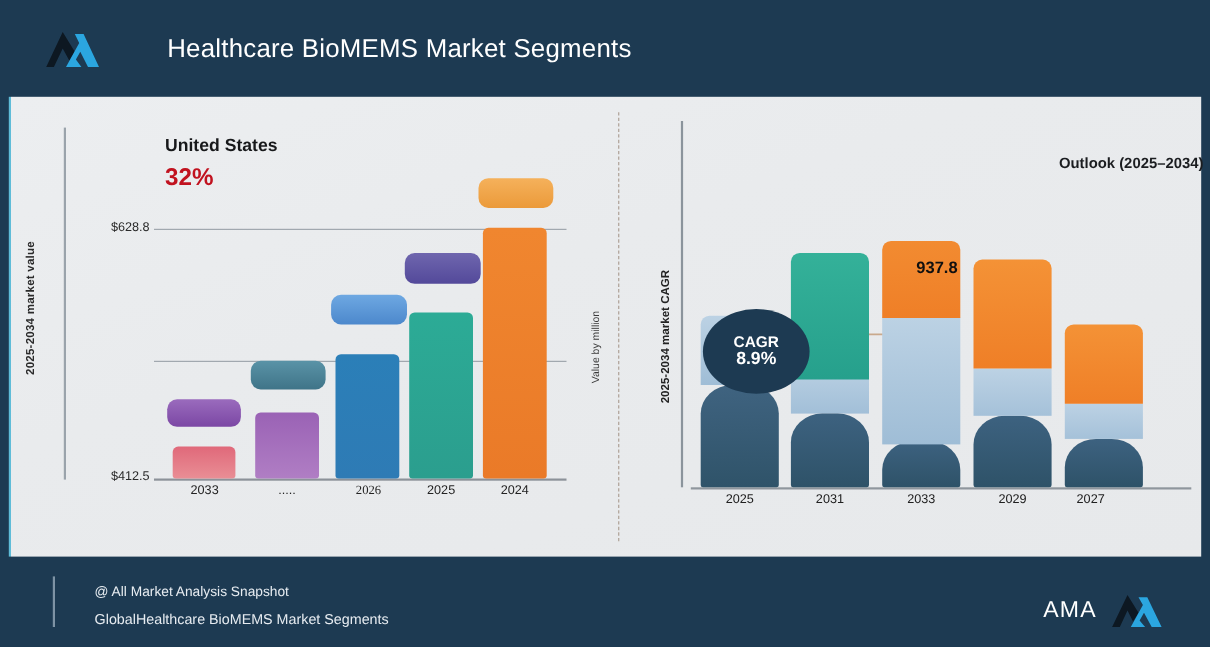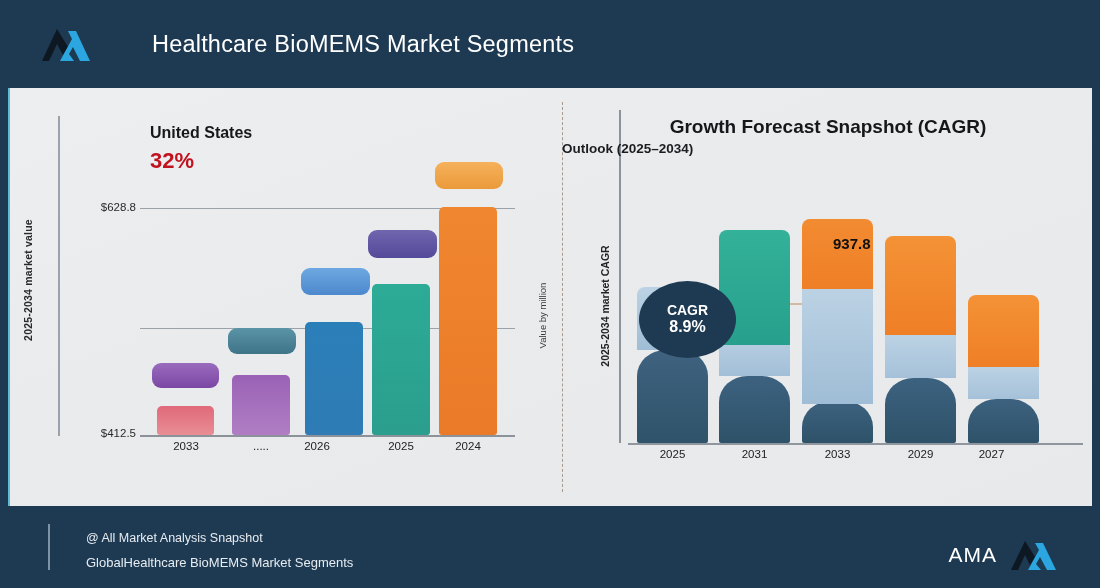--- a/index.html
+++ b/index.html
@@ -167,21 +167,21 @@
     position: absolute;
     top: 28px; left: 0; width: 532px;
     text-align: center;
     font-size: 19px;
     font-weight: 700;
     color: #15171a;
   }
   .r-subtitle {
     position: absolute;
     top: 53px; left: 0; width: 532px;
-    text-align: left;
+    text-align: right;
     font-size: 13.5px;
     font-weight: 700;
     color: #1b1d20;
   }
 
   .rstack { position: absolute; }
   .rseg {
     position: absolute;
     left: 0;
     width: 100%;
@@ -309,34 +309,33 @@
            background:linear-gradient(180deg,#9a62b5,#b07ec4);"></div>
       <div class="lbar" style="left:295px; top:234px; width:58px; height:113px;
            background:linear-gradient(180deg,#2b7fb8,#2e7bb5);"></div>
       <div class="lbar" style="left:362px; top:196px; width:58px; height:151px;
            background:linear-gradient(180deg,#2cab96,#2b9e8e);"></div>
       <div class="lbar" style="left:429px; top:119px; width:58px; height:228px;
            background:linear-gradient(180deg,#f0862f,#ea7a28);"></div>
 
       <div class="lxlabel" style="left:145px; width:62px;">2033</div>
       <div class="lxlabel" style="left:220px; width:62px;">.....</div>
-      <div class="lxlabel" style="left:276px; width:62px;">2026</div>
+      <div class="lxlabel" style="left:294px; width:62px;font-family:Liberation Serif, serif;">2026</div>
       <div class="lxlabel" style="left:360px; width:62px;">2025</div>
       <div class="lxlabel" style="left:427px; width:62px;">2024</div>
 
       <div class="mid-vlabel">Value by million</div>
     </div>
 
     <div class="right-panel">
 
       <div class="r-ylabel">2025-2034 market CAGR</div>
       <div class="r-axis-v"></div>
       <div class="r-axis-h"></div>
 
-      <div class="r-title">Growth Forecast Snapshot (CAGR)</div>
       <div class="r-subtitle">Outlook (2025–2034)</div>
 
       <svg style="position:absolute; left:0; top:0; width:532px; height:418px; pointer-events:none;">
         <polyline points="172,216 250,216 300,256" fill="none" stroke="#c9a98c" stroke-width="1.6"></polyline>
       </svg>
 
       <div class="rstack" style="left:75px; top:199px; width:71px; height:156px;">
         <div class="rseg rseg-top" style="top:0; height:63px;
              background:linear-gradient(180deg,#bcd2e4,#9fbdd6);"></div>
         <div class="rseg rseg-base" style="top:63px; height:93px;

